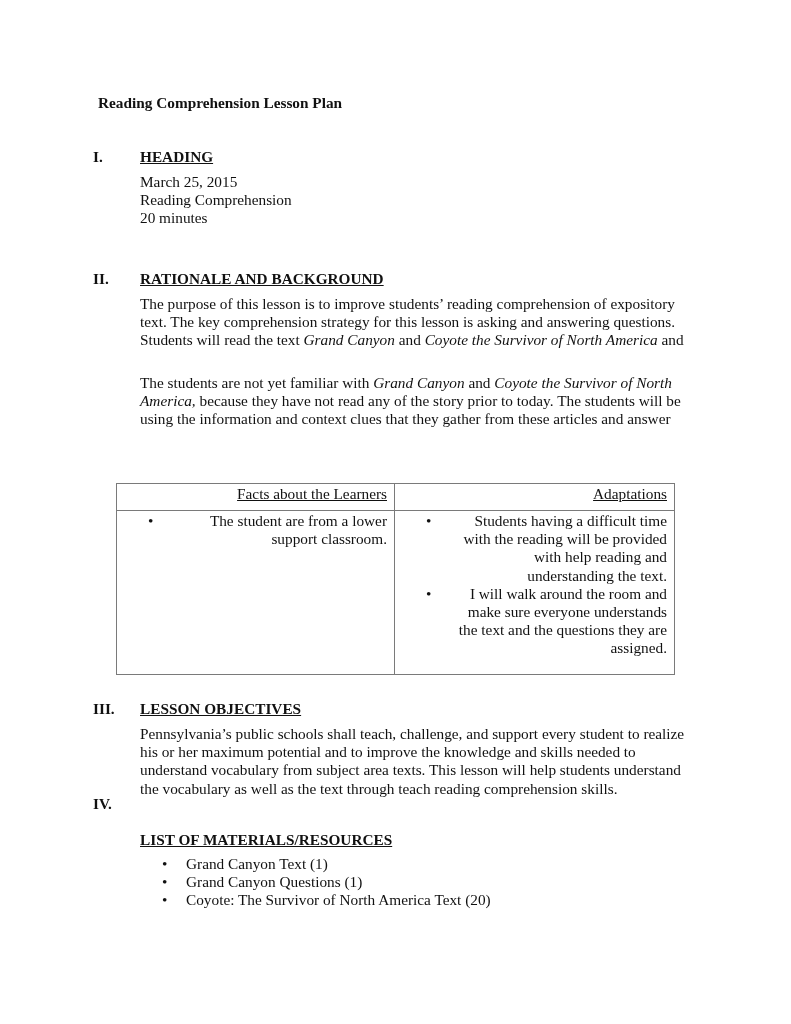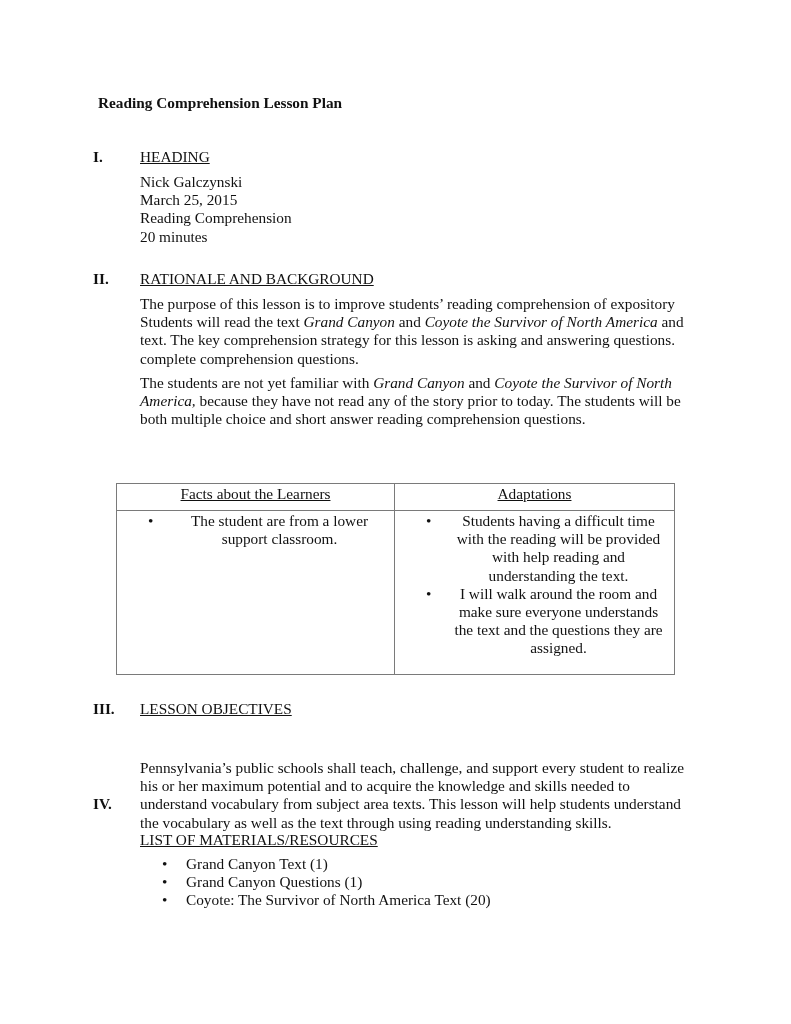--- a/index.html
+++ b/index.html
@@ -4,69 +4,67 @@
 <style>
   html, body { margin: 0; padding: 0; background: #ffffff; }
   body {
     width: 791px; height: 1024px; position: relative; overflow: hidden;
     font-family: "Liberation Serif", "DejaVu Serif", serif;
     color: #111111; font-size: 15.3px; line-height: 18.2px;
   }
   .abs { position: absolute; }
   .doc-title { left: 98px; top: 94px; font-weight: bold; }
   .sec-num { position: absolute; left: 93px; font-weight: bold; }
-  .sec-head { position: absolute; left: 140px; font-weight: normal; text-decoration: underline; }
+  .sec-head { position: absolute; left: 140px; font-weight: bold; text-decoration: underline; }
   .para { position: absolute; left: 140px; width: 570px; }
   .line { display: block; white-space: nowrap; }
   i { font-style: italic; }
   table.learners {
     position: absolute; left: 116px; top: 483px; width: 559px;
     border-collapse: collapse;
   }
   table.learners td, table.learners th {
     border: 1px solid #7a7a7a; vertical-align: top; padding: 0 7px;
-    font-weight: normal; text-align: center;
+    font-weight: normal; text-align: right;
   }
   table.learners th { height: 25px; padding-top: 1px; }
   table.learners th span { text-decoration: underline; }
   table.learners td { height: 162px; padding-top: 1px; }
   .col1 { width: 263px; }
   ul.tbl { list-style: none; margin: 0; padding: 0; }
   ul.tbl li { position: relative; padding-left: 48px; }
   ul.tbl li .bullet { position: absolute; left: 24px; top: 0; }
   ul.mat { list-style: none; margin: 0; padding: 0; position: absolute; left: 162px; top: 855px; }
   ul.mat li { position: relative; padding-left: 24px; white-space: nowrap; }
   ul.mat li .bullet { position: absolute; left: 0; top: 0; }
 </style>
 </head>
 <body>
 
 <div class="abs doc-title">Reading Comprehension Lesson Plan</div>
 
 <div class="sec-num" style="top:148px">I.</div>
 <div class="sec-head" style="top:148px">HEADING</div>
 <div class="para" style="top:173px">
-  <span class="line">Nick Galczynski</span>
   <span class="line">March 25, 2015</span>
   <span class="line">Reading Comprehension</span>
   <span class="line">20 minutes</span>
 </div>
 
 <div class="sec-num" style="top:270px">II.</div>
 <div class="sec-head" style="top:270px">RATIONALE AND BACKGROUND</div>
 <div class="para" style="top:295px">
   <span class="line">The purpose of this lesson is to improve students’ reading comprehension of expository</span>
+  <span class="line">text. The key comprehension strategy for this lesson is asking and answering questions.</span>
   <span class="line"><span>Students will read the text </span><i>Grand Canyon</i><span> and </span><i>Coyote the Survivor of North America</i><span> and</span></span>
-  <span class="line">text. The key comprehension strategy for this lesson is asking and answering questions.</span>
-  <span class="line">complete comprehension questions.</span>
 </div>
 <div class="para" style="top:374px">
   <span class="line"><span>The students are not yet familiar with </span><i>Grand Canyon</i><span> and </span><i>Coyote the Survivor of North</i></span>
   <span class="line"><i>America,</i><span> because they have not read any of the story prior to today. The students will be</span></span>
-  <span class="line">both multiple choice and short answer reading comprehension questions.</span>
+  <span class="line">using the information and context clues that they gather from these articles and answer</span>
 </div>
 
 <table class="learners">
   <tbody>
       <tr>
     <th class="col1"><span>Facts about the Learners</span></th>
     <th><span>Adaptations</span></th>
   </tr>
   <tr>
     <td class="col1">
@@ -95,25 +93,25 @@
           <span class="line">assigned.</span>
         </li>
       </ul>
     </td>
   </tr>
 </tbody>
   </table>
 
 <div class="sec-num" style="top:700px">III.</div>
 <div class="sec-head" style="top:700px">LESSON OBJECTIVES</div>
-<div class="para" style="top:759px">
+<div class="para" style="top:725px">
   <span class="line">Pennsylvania’s public schools shall teach, challenge, and support every student to realize</span>
-  <span class="line">his or her maximum potential and to acquire the knowledge and skills needed to</span>
+  <span class="line">his or her maximum potential and to improve the knowledge and skills needed to</span>
   <span class="line">understand vocabulary from subject area texts. This lesson will help students understand</span>
-  <span class="line">the vocabulary as well as the text through using reading understanding skills.</span>
+  <span class="line">the vocabulary as well as the text through teach reading comprehension skills.</span>
 </div>
 
 <div class="sec-num" style="top:795px">IV.</div>
 <div class="sec-head" style="top:831px">LIST OF MATERIALS/RESOURCES</div>
 <ul class="mat">
   <li><span class="bullet">•</span><span>Grand Canyon Text (1)</span></li>
   <li><span class="bullet">•</span><span>Grand Canyon Questions (1)</span></li>
   <li><span class="bullet">•</span><span>Coyote: The Survivor of North America Text (20)</span></li>
 </ul>
 

